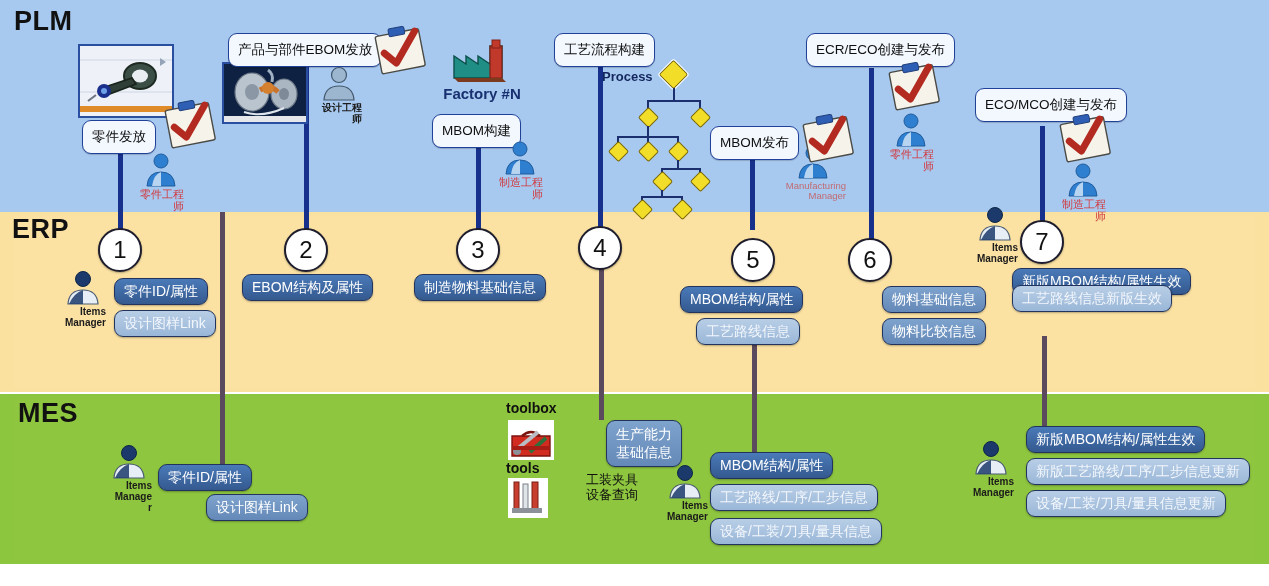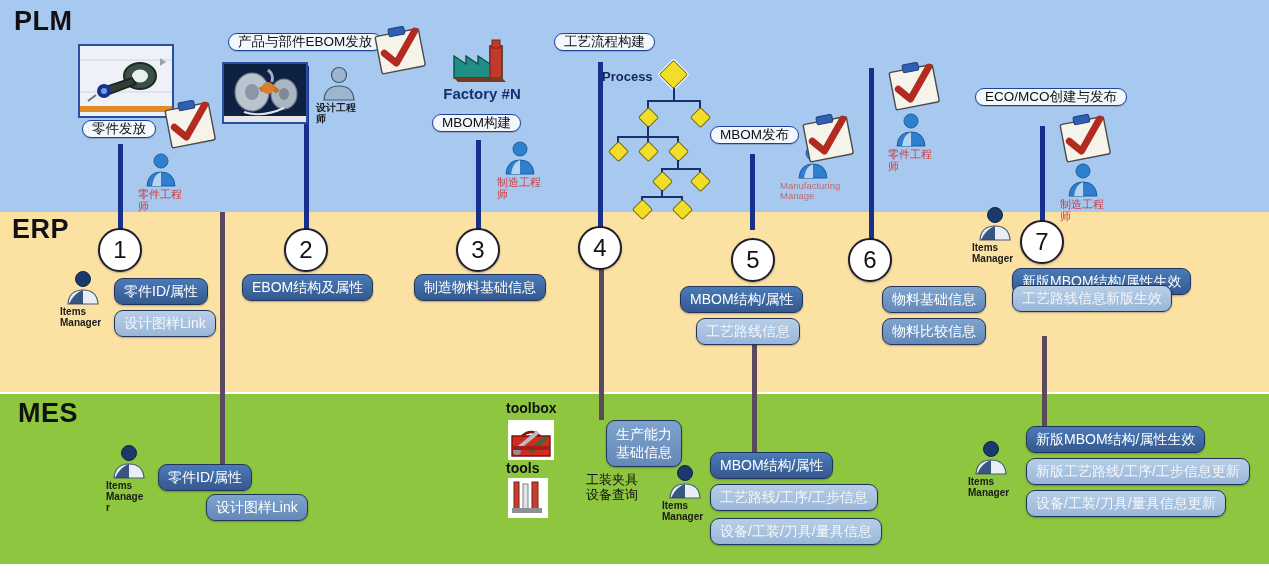--- a/index.html
+++ b/index.html
@@ -49,21 +49,21 @@
 
   
   .callout {
     position: absolute;
     background: #f3f8ff;
     border: 1.6px solid #20419a;
     border-radius: 9px;
     color: #101010;
     font-size: 13.5px;
     line-height: 1.15;
-    padding: 0 9px;
+    padding: 8px 9px;
     white-space: nowrap;
     z-index: 12;
     box-shadow: 0 1px 1px rgba(0,0,0,.18);
   }
 
   
   .chip {
     position: absolute;
     border-radius: 9px;
     border: 1.4px solid #22345e;
@@ -87,21 +87,21 @@
     background: #ffffff;
     border: 2px solid #1d1d2e;
     color: #111;
     font-size: 24px;
     display: flex; align-items: center; justify-content: center;
     z-index: 20;
     box-shadow: 0 1px 2px rgba(0,0,0,.3);
   }
 
   
-  .actor { position: absolute; z-index: 16; width: 46px; text-align: left; }
+  .actor { position: absolute; z-index: 16; width: 46px; text-align: right; }
   .actor .glyph { display:block; width: 46px; height: 36px; }
   .actor .cap {
     display:block; font-size: 10px; line-height: 1.08; margin-top: 1px;
     color: #1b1b1b; font-weight: bold; white-space: normal;
   }
   .actor .cap.red { color: #d0393f; font-weight: normal; font-size: 11px; }
   .actor .cap.pink{ color: #c06a72; font-weight: normal; font-size: 9.5px; }
 
   
   .clip { position: absolute; z-index: 18; width: 62px; height: 52px; }
@@ -333,23 +333,24 @@
 
   <div class="actor" style="left:780px; top:144px; width:66px;">
     <span class="glyph" style="width:66px;">
       <svg width="66" height="36" viewBox="0 0 66 36">
         <circle cx="33" cy="9" r="7" fill="#2f7fd1" stroke="#1f5c9c" stroke-width="1"></circle>
         <path d="M19 34 q1 -14 14 -14 q13 0 14 14 z" fill="#2f7fd1" stroke="#1f5c9c" stroke-width="1"></path>
         <path d="M33 20 q-7 2 -9 14 h9 z" fill="#cfe3f7" opacity=".85"></path>
       </svg>
     </span>
     <span class="cap pink" style="white-space:pre-line;">Manufacturing
-Manage</span>
-  </div>
-
+Manager</span>
+  </div>
+
+  <div class="callout" style="left:806px; top:33px;">ECR/ECO创建与发布</div>
 
   <div class="clip" style="left:884px; top:60px;">
     <svg width="62" height="52" viewBox="0 0 62 52">
       <g transform="rotate(-11 31 26)">
         <rect x="8" y="8" width="44" height="38" rx="2" fill="#f6f3ea" stroke="#4a4a46" stroke-width="1.4"></rect>
         <rect x="22" y="3" width="16" height="8" rx="2" fill="#2f5fb5" stroke="#21407c" stroke-width="1"></rect>
         <path d="M14 26 L24 38 L48 10" fill="none" stroke="#b32b20" stroke-width="7" stroke-linecap="round" stroke-linejoin="round"></path>
       </g>
     </svg>
   </div>

